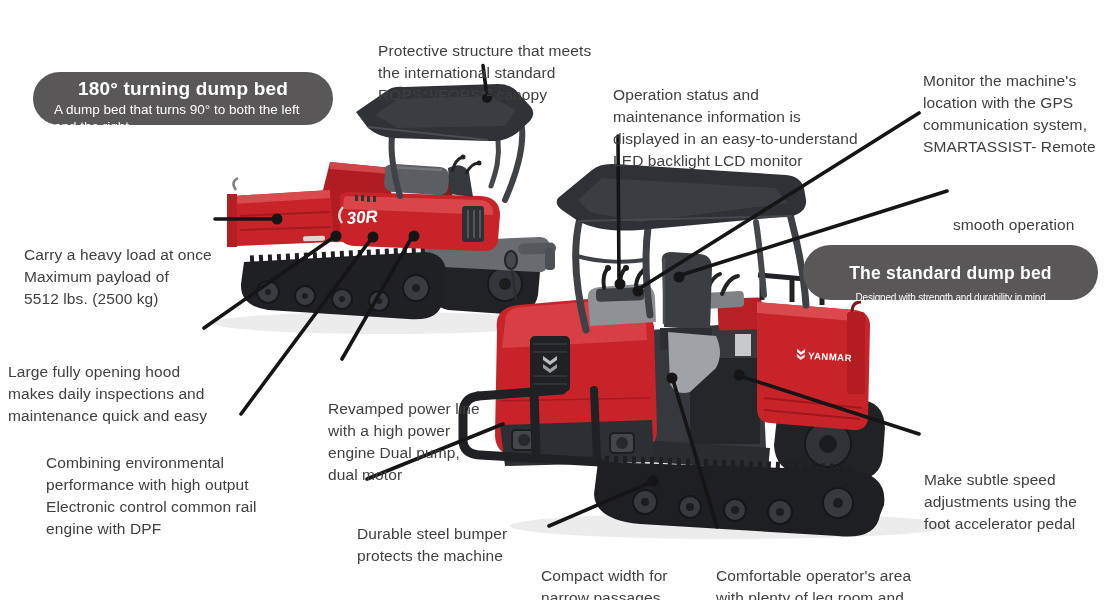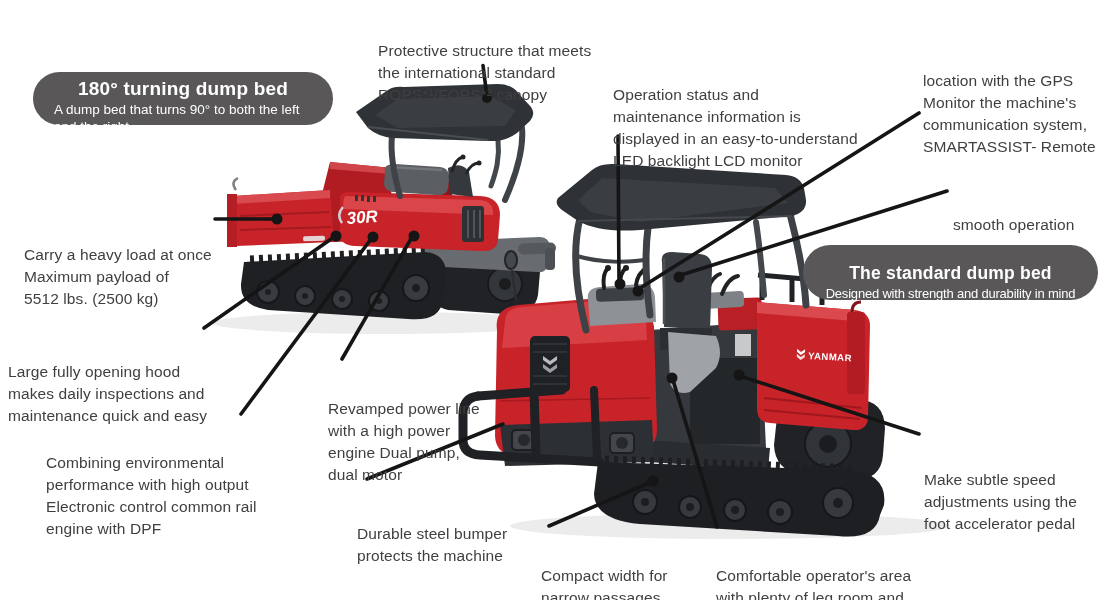--- a/index.html
+++ b/index.html
@@ -8,21 +8,21 @@
   .art{position:absolute;left:0;top:0;width:1110px;height:600px;}
   .note{position:absolute;font-size:15.5px;line-height:22px;color:var(--note-text,#3f3f3f);
         white-space:nowrap;letter-spacing:.1px;margin-top:37px;}
   .nl{display:block;}
   .badge{position:absolute;background:var(--badge-bg,#595757);color:#fff;box-sizing:border-box;}
   .badge-left{left:33px;top:72px;width:300px;height:53px;border-radius:33px;padding-top:6px;}
   .badge-left .badge-title{font-size:19px;font-weight:bold;text-align:center;letter-spacing:.2px;}
   .badge-left .badge-sub{font-size:13.5px;line-height:16.5px;margin:2px 0 12px 21px;text-align:left;}
   .badge-right{left:803px;top:245px;width:295px;height:55px;border-radius:28px;text-align:center;padding-top:18px;}
   .badge-right .badge-title{font-size:17.5px;font-weight:bold;letter-spacing:.2px;}
-  .badge-right .badge-sub{font-size:13px;margin-top:2px;letter-spacing:-.2px;}
+  .badge-right .badge-sub{font-size:10px;margin-top:8px;letter-spacing:-.2px;}
   .ll{stroke:var(--leader-line,#151515);stroke-width:3.6;fill:none;stroke-linecap:round;}
   .ldot{fill:var(--leader-line,#151515);}
 </style>
 </head>
 <body>
 
 <div class="stage">
 
   <svg class="art" viewBox="0 0 1110 600">
 
@@ -274,22 +274,22 @@
   </div>
 
   <div class="note" style="left:613px;top:47px">
     <span class="nl">Operation status and</span>
     <span class="nl">maintenance information is</span>
     <span class="nl">displayed in an easy-to-understand</span>
     <span class="nl">LED backlight LCD monitor</span>
   </div>
 
   <div class="note" style="left:923px;top:33px">
+    <span class="nl">Monitor the machine's</span>
     <span class="nl">location with the GPS</span>
-    <span class="nl">Monitor the machine's</span>
     <span class="nl">communication system,</span>
     <span class="nl">SMARTASSIST- Remote</span>
   </div>
 
   <div class="note" style="left:953px;top:177px">
     <span class="nl">smooth operation</span>
   </div>
 
   <div class="note" style="left:24px;top:207px">
     <span class="nl">Carry a heavy load at once</span>

